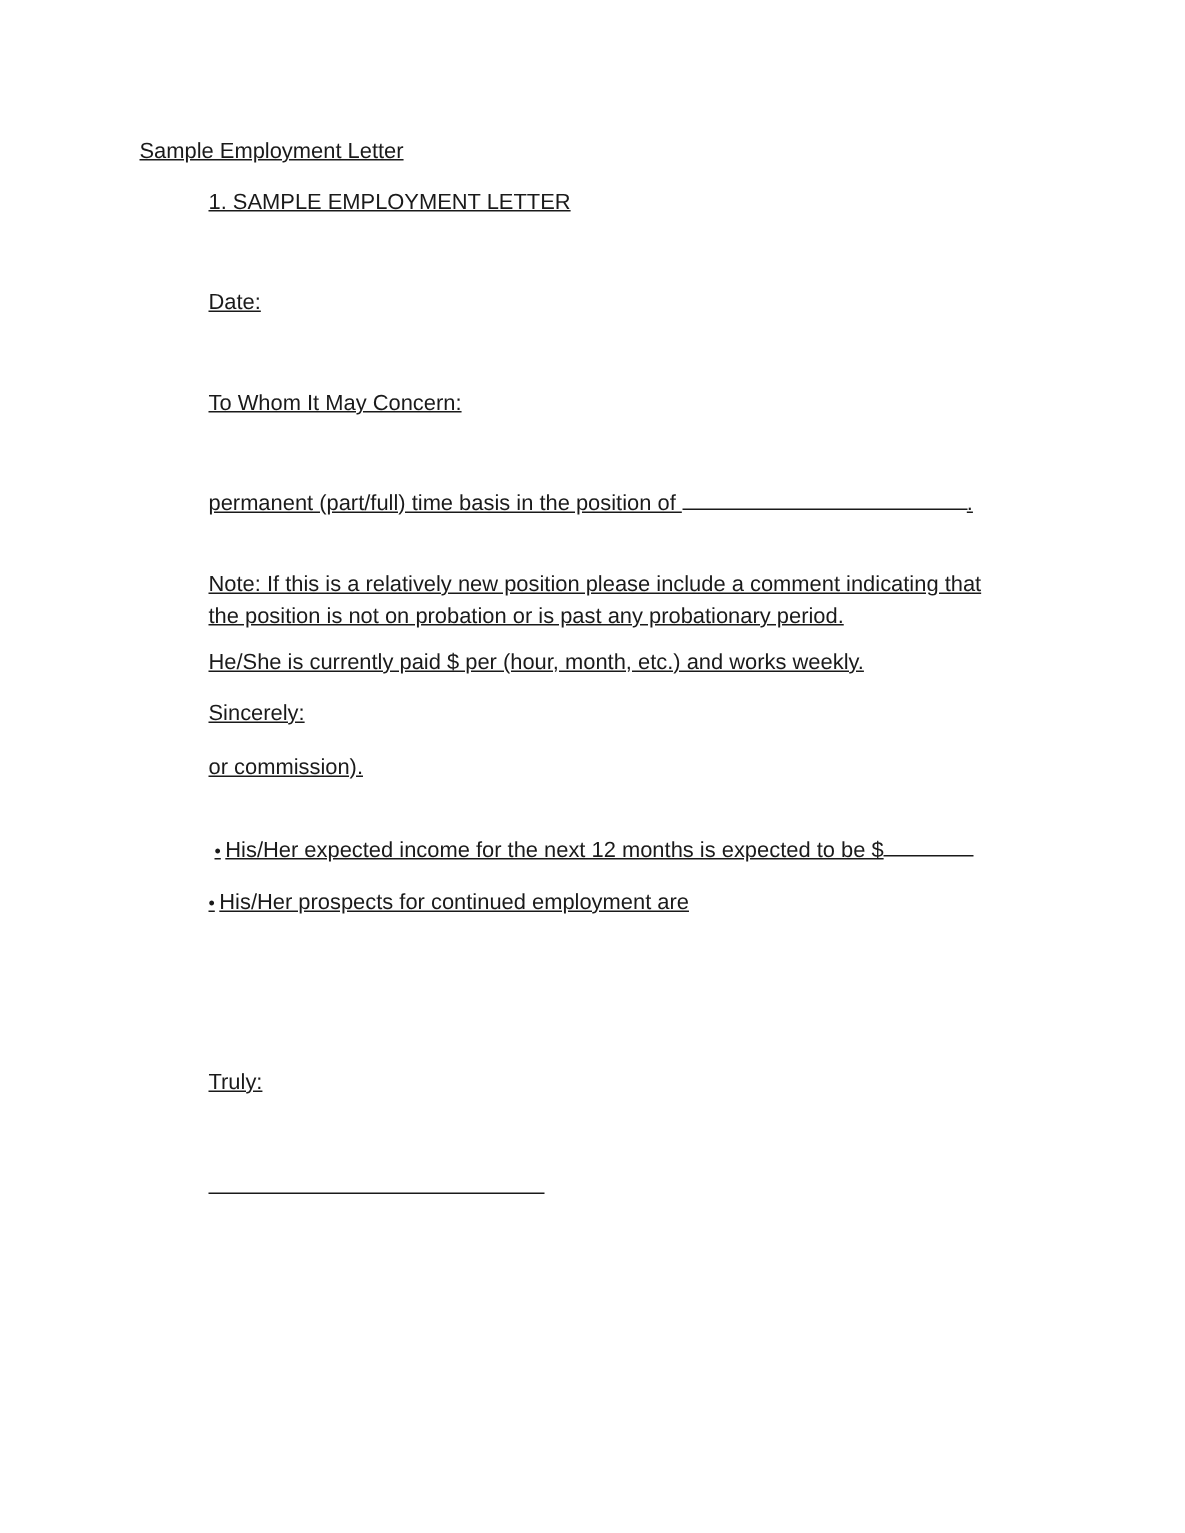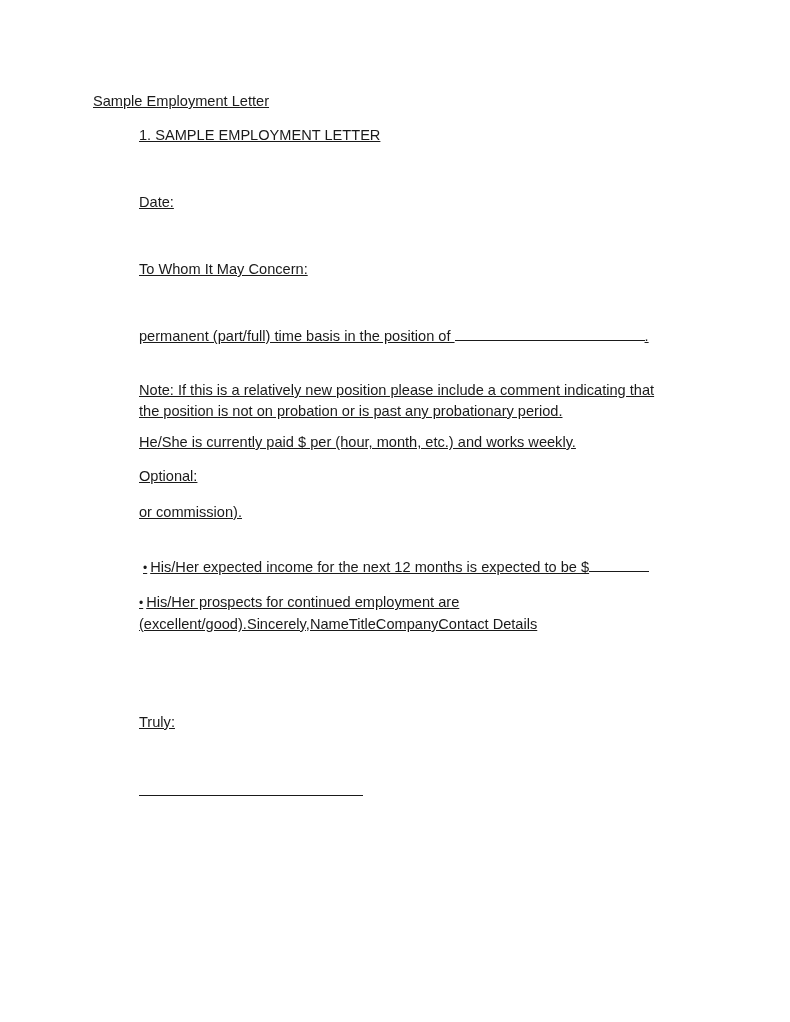--- a/index.html
+++ b/index.html
@@ -49,30 +49,29 @@
   </div>
 </div>
 
 <div class="abs indent para" style="top:380px;">
   <div>Note: If this is a relatively new position please include a comment indicating that</div>
   <div>the position is not on probation or is past any probationary period.</div>
 </div>
 
 <div class="abs indent" style="top:434px;">He/She is currently paid $ per (hour, month, etc.) and works weekly.</div>
 
-<div class="abs indent" style="top:468px;">Optional:</div>
+<div class="abs indent" style="top:468px;">Sincerely:</div>
 
 <div class="abs indent para" style="top:502px;">
   <div>or commission).</div>
 </div>
 
 <div class="abs para" style="left:143px; top:557px;">
   <span class="bullet">•</span><span>His/Her expected income for the next 12 months is expected to be $</span><span class="blank" style="width:60px;"></span>
 </div>
 
 <div class="abs indent para" style="top:592px;">
   <div><span class="bullet">•</span><span>His/Her prospects for continued employment are</span></div>
-  <div>(excellent/good).Sincerely,NameTitleCompanyContact Details</div>
 </div>
 
 <div class="abs indent" style="top:714px;">Truly:</div>
 
 <div class="sig-line"></div>
 
 </body></html>

